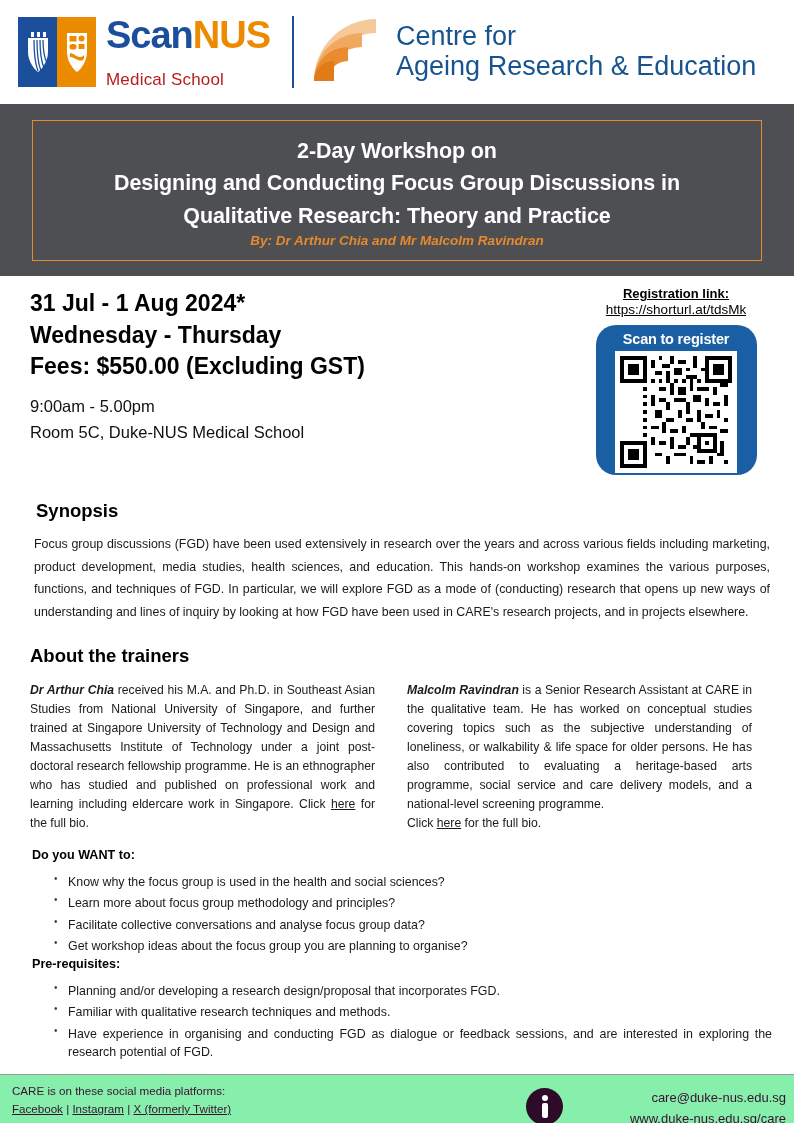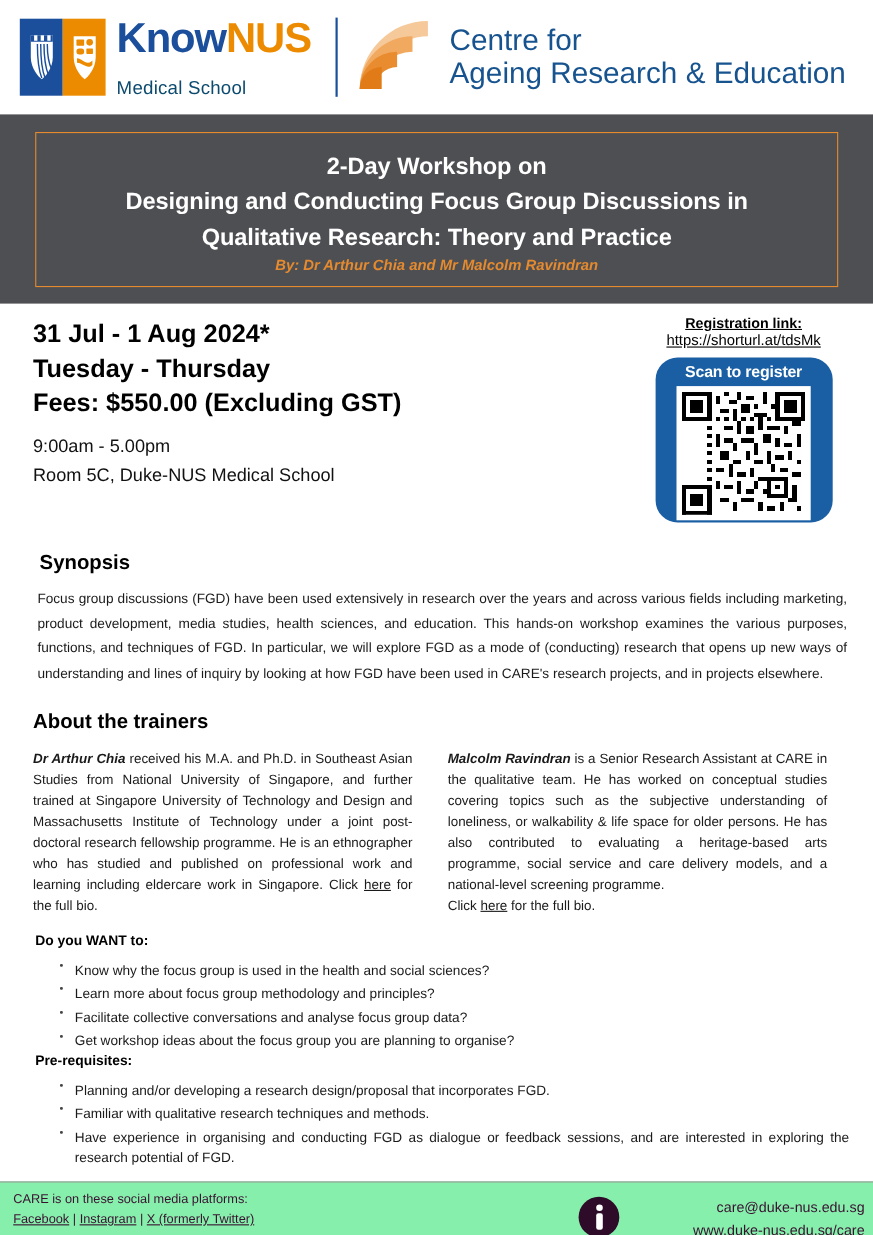--- a/index.html
+++ b/index.html
@@ -43,21 +43,21 @@
     display: flex; align-items: center; justify-content: center;
   }
 
   .duke-wordmark { line-height: 1; }
   .duke-wordmark .line1 {
     font-size: 38px; font-weight: bold; letter-spacing: -1px;
   }
   .duke-wordmark .line1 .duke { color: #1b4f9c; }
   .duke-wordmark .line1 .nus { color: #ed8b00; }
   .duke-wordmark .line2 {
-    font-size: 17px; color: #0c4a6e; margin-top: 17px; letter-spacing: 0.2px;
+    font-size: 17px; color: #b91c1c; margin-top: 17px; letter-spacing: 0.2px;
   }
 
   .hdr-divider {
     width: 2px; height: 72px; background: #1b4f9c;
     margin: 0 16px 0 22px;
   }
 
   .care-logo { display: flex; align-items: center; gap: 13px; }
   .care-wordmark {
     font-size: 27px; color: #17548f; line-height: 1.1; font-weight: normal;
@@ -245,21 +245,21 @@
               <rect x="14.5" y="5.5" width="6" height="6" rx="3"></rect>
               <rect x="5.5" y="14" width="7" height="5.5" rx="2.5"></rect>
               <rect x="14.5" y="14" width="6" height="5" rx="0.6"></rect>
               <path d="M6 23 c4 0 6 4 10 4 c2 0 3 -1 4 -2 v4 c-2 2 -4 2 -6 1 c-3 -1 -5 -3 -8 -3 z"></path>
             </g>
           </svg>
         </div>
       </div>
       <div class="duke-wordmark">
         <div class="line1">
-          <span class="duke">Know</span><span class="nus">NUS</span>
+          <span class="duke">Scan</span><span class="nus">NUS</span>
         </div>
         <div class="line2">Medical School</div>
       </div>
     </div>
 
     <div class="hdr-divider"></div>
 
     <div class="care-logo">
       <div>
         <svg width="73" height="70" viewBox="0 0 73 70" aria-hidden="true">
@@ -285,21 +285,21 @@
         <div>Designing and Conducting Focus Group Discussions in</div>
         <div>Qualitative Research: Theory and Practice</div>
       </div>
       <div class="title-by">By: Dr Arthur Chia and Mr Malcolm Ravindran</div>
     </div>
   </div>
 
   <div class="info-block">
     <div class="info-head">
       <div>31 Jul - 1 Aug 2024*</div>
-      <div>Tuesday - Thursday</div>
+      <div>Wednesday - Thursday</div>
       <div>Fees: $550.00 (Excluding GST)</div>
     </div>
     <div class="info-sub">
       <div>9:00am - 5.00pm</div>
       <div>Room 5C, Duke-NUS Medical School</div>
     </div>
   </div>
 
   <div class="reg-block">
     <span class="reg-label">Registration link:</span>

